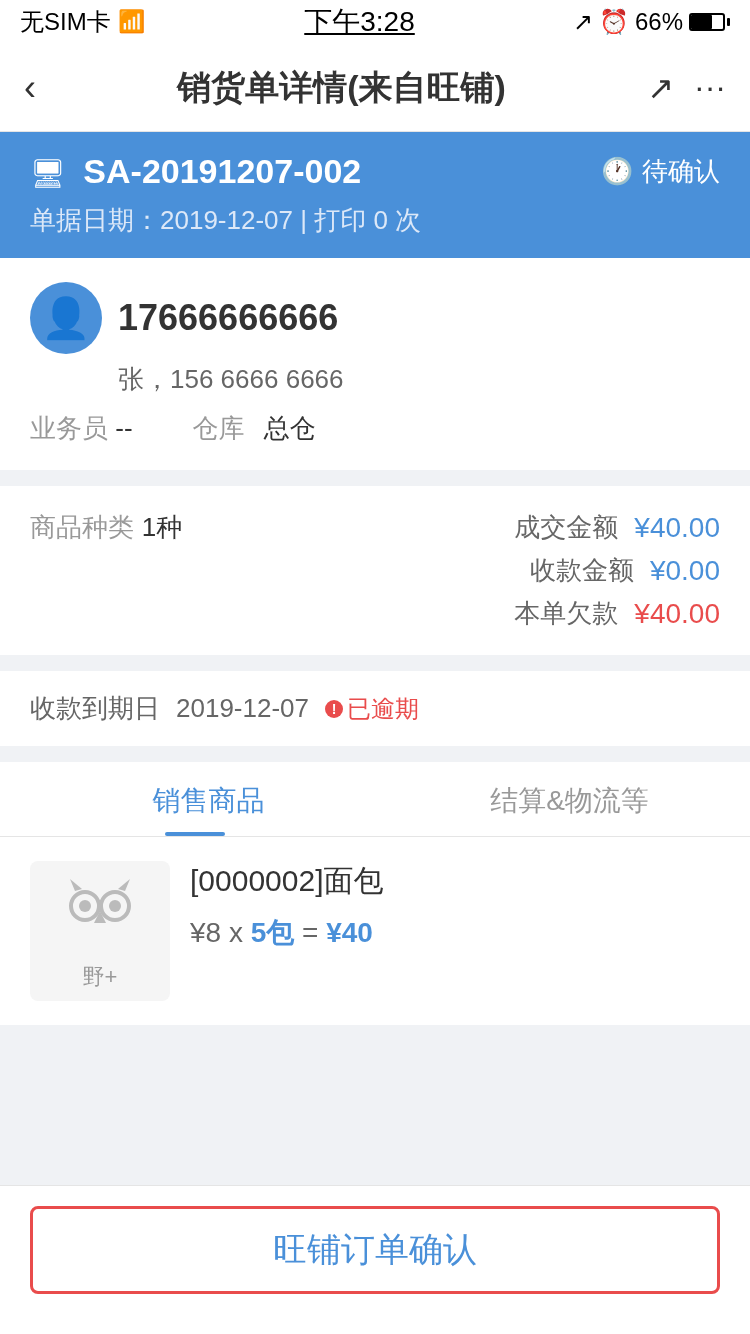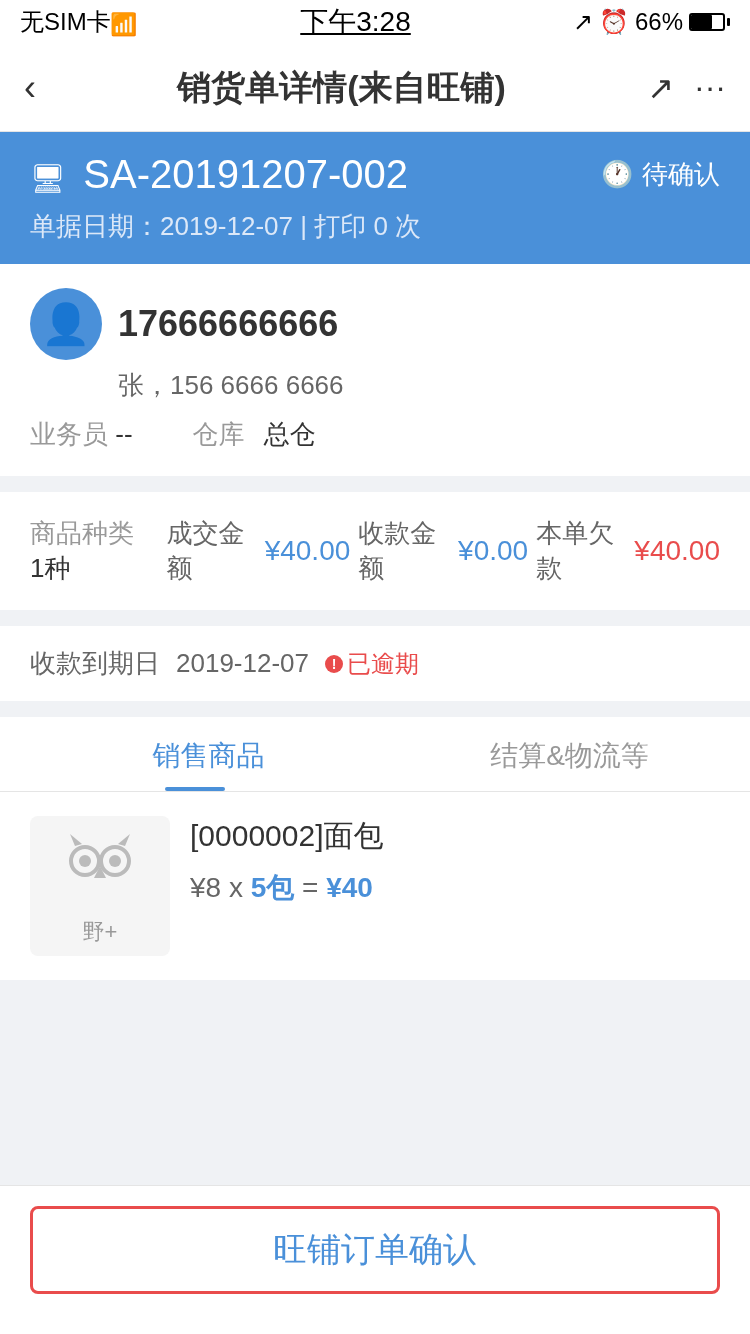--- a/index.html
+++ b/index.html
@@ -18,21 +18,21 @@
       width: 100%;
       height: 44px;
       background: #fff;
       display: flex;
       align-items: center;
       justify-content: space-between;
       padding: 0 20px;
       font-size: 24px;
       color: #000;
     }
-    .status-left { display: flex; align-items: flex-end; }
+    .status-left { display: flex; align-items: center; gap: 8px; }
     .status-center { font-weight: 500; font-size: 28px; text-decoration: underline; }
     .status-right { display: flex; align-items: center; gap: 6px; font-size: 24px; }
     .battery {
       display: inline-flex; align-items: center; gap: 2px;
     }
     .battery-body {
       width: 36px; height: 18px; border: 2px solid #000; border-radius: 3px;
       position: relative;
     }
     .battery-fill {
@@ -79,22 +79,22 @@
       padding: 20px 30px;
       color: #fff;
     }
     .order-banner-top {
       display: flex;
       align-items: center;
       justify-content: space-between;
       margin-bottom: 12px;
     }
     .order-id {
-      font-size: 40px;
-      font-weight: 400;
+      font-size: 34px;
+      font-weight: 700;
       color: #fff;
     }
     .order-id-icon {
       margin-right: 10px;
     }
     .order-status {
       display: flex; align-items: center; gap: 8px;
       font-size: 26px;
       color: #fff;
     }
@@ -144,21 +144,21 @@
       display: flex;
       align-items: flex-start;
       justify-content: space-between;
     }
     .summary-left {
       display: flex; flex-direction: column; gap: 8px;
     }
     .summary-label { font-size: 26px; color: #999; }
     .summary-value { font-size: 26px; color: #333; display: inline-block; }
     .summary-right {
-      display: flex; flex-direction: row; align-items: flex-end; gap: 8px;
+      display: flex; flex-direction: column; align-items: flex-end; gap: 8px;
     }
     .summary-row {
       display: flex; align-items: center; gap: 16px;
       font-size: 26px;
     }
     .amount-label { color: #666; }
     .amount-value { color: #4a90d9; font-size: 28px; font-weight: 500; }
     .amount-value-red { color: #e94c4c; font-size: 28px; font-weight: 500; }
 
     

